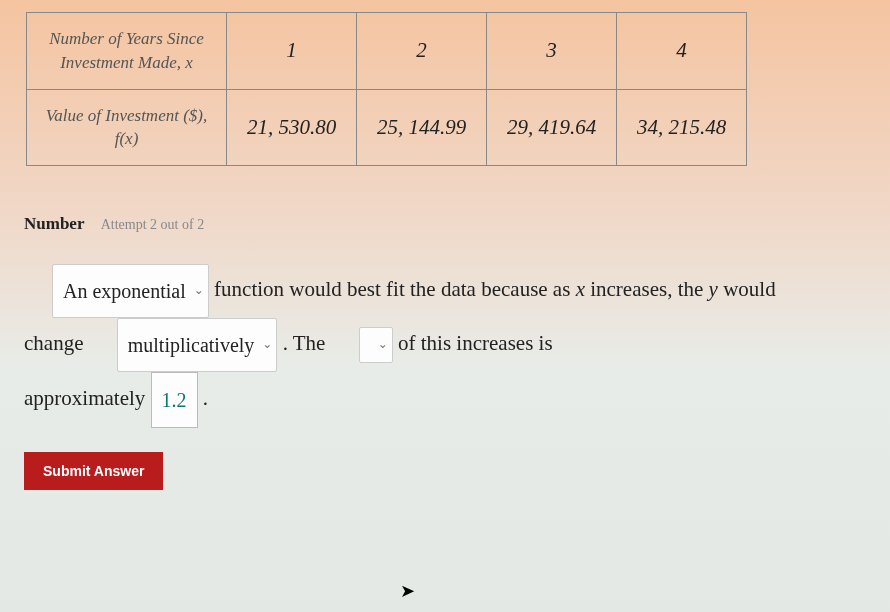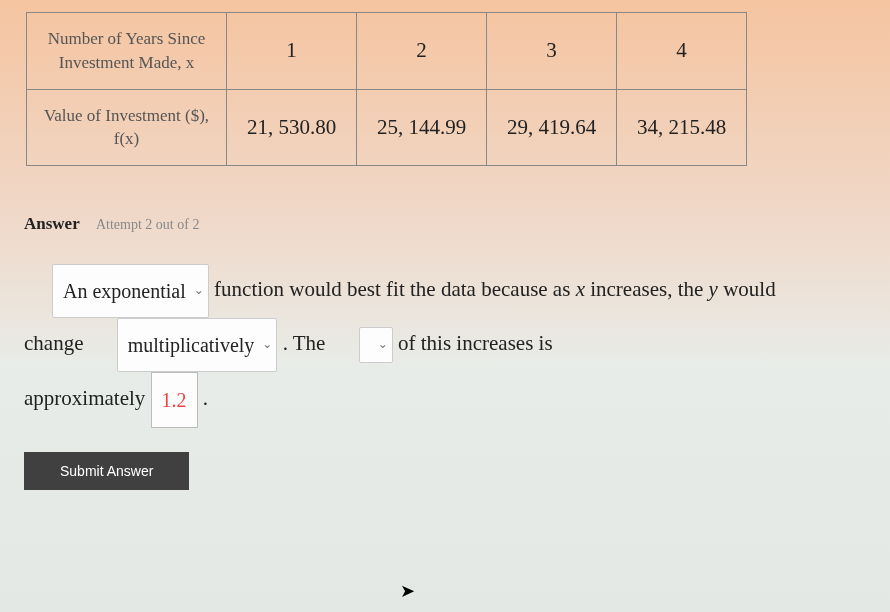--- a/index.html
+++ b/index.html
@@ -19,20 +19,21 @@
     border-collapse: collapse;
     margin-bottom: 40px;
     margin-left: 8px;
   }
   td, th {
     border: 1px solid #888;
     padding: 14px 16px;
     text-align: center;
     font-size: 19px;
     color: #333;
+    font-style: italic;
   }
   .row-header {
     width: 200px;
     font-size: 17px;
     color: #555;
     line-height: 1.4;
   }
   .data-cell {
     width: 130px;
     font-size: 21px;
@@ -77,38 +78,39 @@
     margin-left: 8px;
     font-size: 12px;
     color: #777;
   }
   .inputbox {
     display: inline-block;
     background: #fdfdfd;
     border: 1px solid #bbb;
     padding: 4px 10px;
     font-size: 20px;
-    color: #ef4444;
+    color: #0f766e;
     min-width: 38px;
     text-align: right;
     vertical-align: middle;
   }
   .mathvar {
     font-style: italic;
   }
   .submit-btn {
     display: inline-block;
-    background: #404040;
+    background: #b91c1c;
     color: #fff;
     font-size: 14px;
-    padding: 11px 36px;
+    padding: 11px 19px;
     margin-top: 24px;
     border: none;
     cursor: pointer;
     font-family: Arial, sans-serif;
+    font-weight: bold;
   }
   .cursor {
     position: absolute;
     left: 400px;
     top: 580px;
     font-size: 18px;
     color: #000;
   }
 </style>
 </head>
@@ -130,21 +132,21 @@
       <td class="data-cell">21, 530.80</td>
       <td class="data-cell">25, 144.99</td>
       <td class="data-cell">29, 419.64</td>
       <td class="data-cell">34, 215.48</td>
     </tr>
   </tbody>
     </table>
 
   <div class="answer-section">
     <div class="answer-label">
-      <strong>Answer</strong>
+      <strong>Number</strong>
       <span class="attempt">Attempt 2 out of 2</span>
     </div>
 
     <div class="answer-body">
       <span class="dropdown">
         <span>An exponential</span>
         <span class="chevron">⌄</span>
       </span>
       <span>function would best fit the data because as </span><span class="mathvar">x</span><span> increases, the </span><span class="mathvar">y</span><span> would</span>
       <br>

